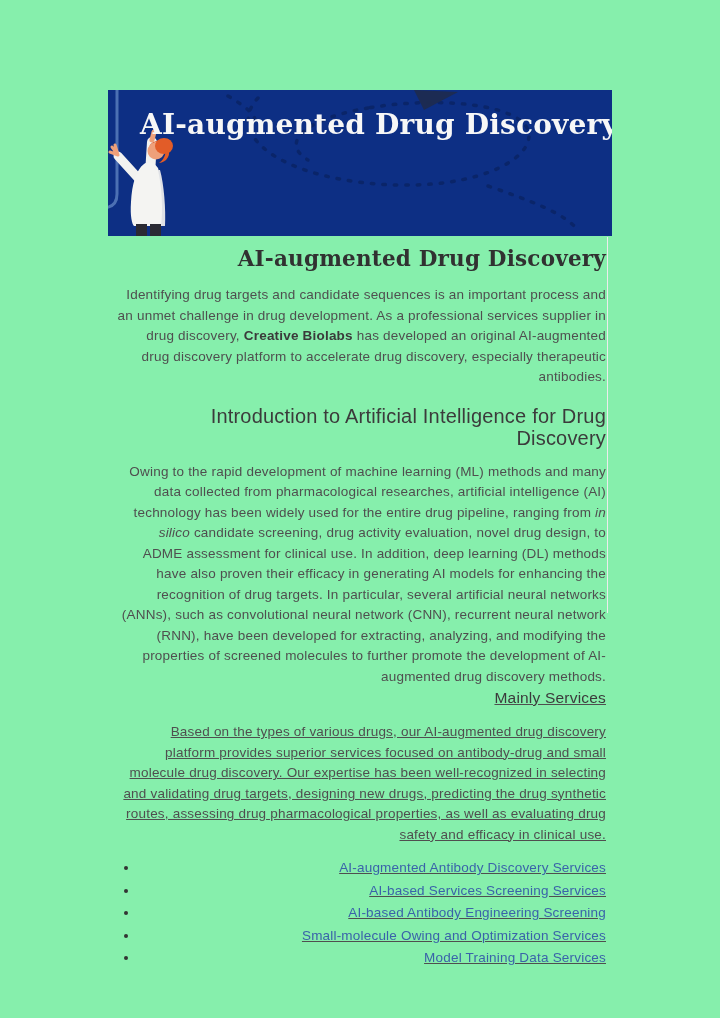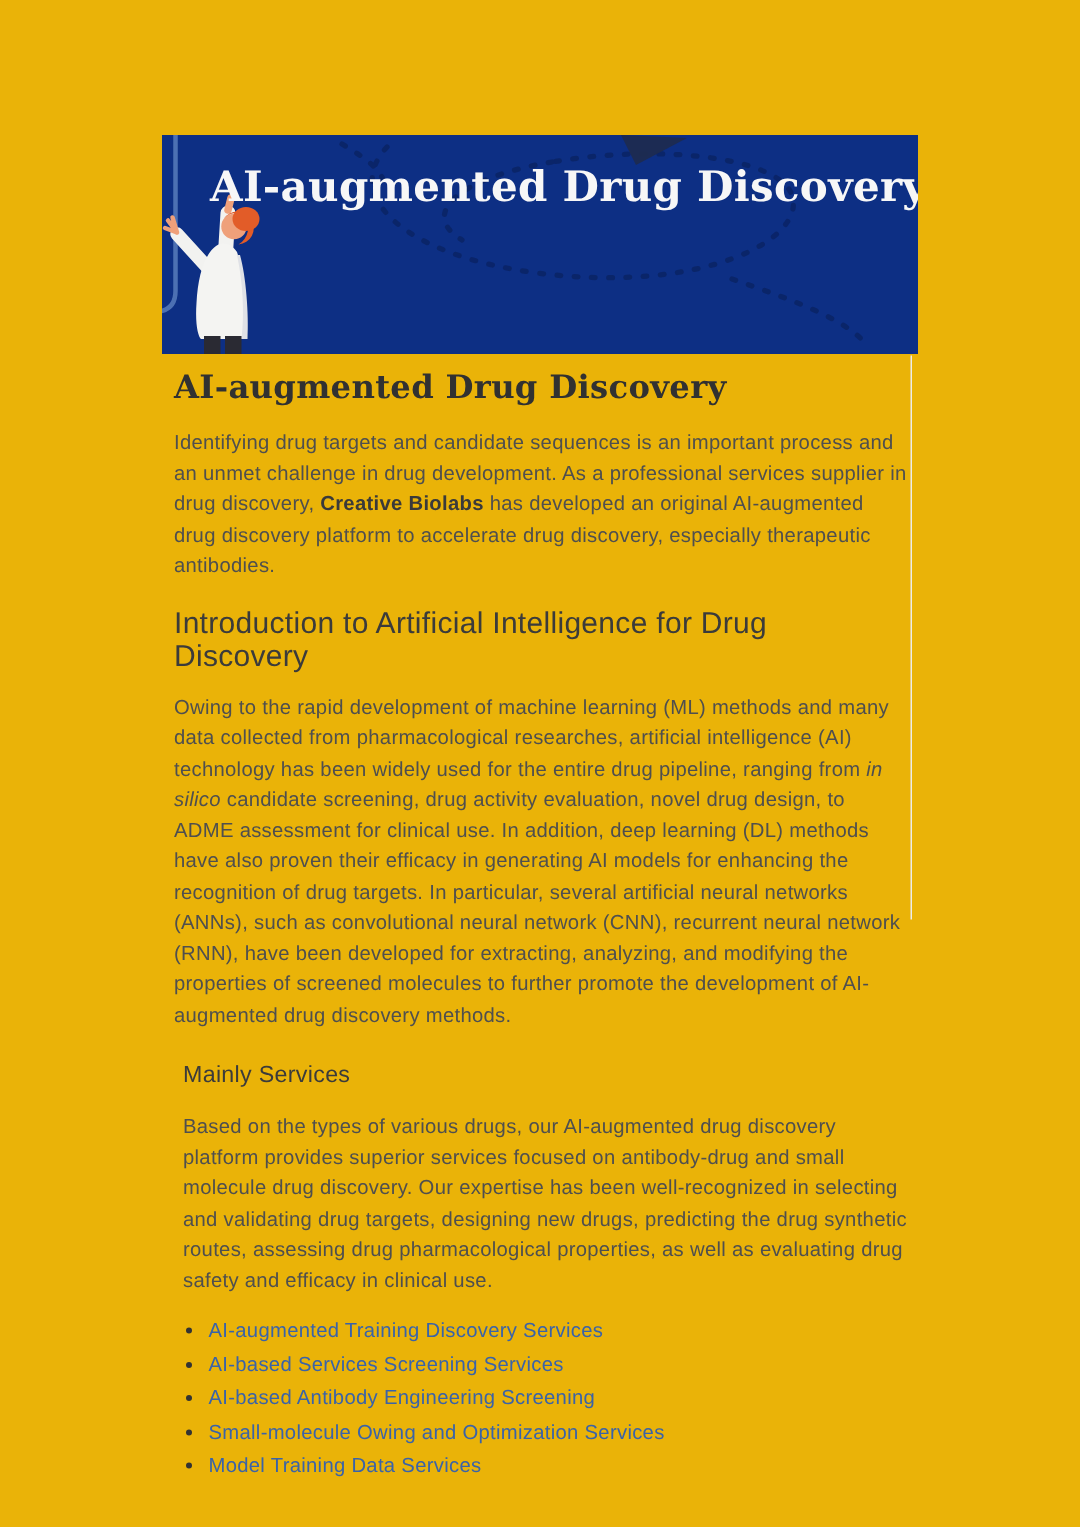--- a/index.html
+++ b/index.html
@@ -1,21 +1,21 @@
 <!DOCTYPE html>
 <html><head>
 <meta charset="utf-8">
 <style>
   * { margin:0; padding:0; box-sizing:border-box; }
   html,body { background:#ffffff; }
   body {
     width:720px; height:1018px; position:relative; overflow:hidden;
     font-family:"Liberation Sans", sans-serif;
   }
-  .sheet { position:absolute; inset:0; background:#eab308; }
+  .sheet { position:absolute; inset:0; background:#86efac;text-align:right; }
 
   
   .banner {
     position:absolute; left:108px; top:90px; width:504px; height:146px;
     background:#0d2f84; overflow:hidden;
   }
   .banner-decor { position:absolute; inset:0; width:100%; height:100%; }
   .banner-title {
     position:absolute; left:32px; top:18px; width:460px;
     font-family:"DejaVu Serif", "Liberation Serif", serif;
@@ -43,21 +43,21 @@
   }
   .p-intro { margin-top:13px; }
   .p-intro b { color:#3a3a3a;margin-top:16px; }
   h2.section-heading {
     margin-top:17px; font-weight:400; font-size:20px; line-height:22px;
     color:#3b3b3b; letter-spacing:0.2px;
   }
   .p-body { margin-top:13px; }
   .em { font-style:italic; }
 
-  .services-section { margin-top:19px; padding-left:6px; }
+  .services-section { padding-left:6px;text-decoration:underline; }
   h3.sub-heading {
     font-weight:400; font-size:15.5px; line-height:21px; color:#3b3b3b;
     letter-spacing:0.2px;
   }
   .services-section p { margin-top:14px; }
 
   ul.service-links { margin-top:16px; padding-left:17px; list-style:disc outside; }
   ul.service-links li { color:#333; margin-bottom:9px; line-height:13.5px; }
   ul.service-links a {
     color:#3a63a9; text-decoration:none; font-size:13.5px; letter-spacing:0.2px;
@@ -118,21 +118,21 @@
     <h2 class="section-heading">Introduction to Artificial Intelligence for Drug Discovery</h2>
 
     <p class="p-body"><span>Owing to the rapid development of machine learning (ML) methods and many data collected from pharmacological researches, artificial intelligence (AI) technology has been widely used for the entire drug pipeline, ranging from </span><span class="em">in silico</span><span> candidate screening, drug activity evaluation, novel drug design, to ADME assessment for clinical use. In addition, deep learning (DL) methods have also proven their efficacy in generating AI models for enhancing the recognition of drug targets. In particular, several artificial neural networks (ANNs), such as convolutional neural network (CNN), recurrent neural network (RNN), have been developed for extracting, analyzing, and modifying the properties of screened molecules to further promote the development of AI-augmented drug discovery methods.</span></p>
 
     <div class="services-section">
       <h3 class="sub-heading">Mainly Services</h3>
 
       <p>Based on the types of various drugs, our AI-augmented drug discovery platform provides superior services focused on antibody-drug and small molecule drug discovery. Our expertise has been well-recognized in selecting and validating drug targets, designing new drugs, predicting the drug synthetic routes, assessing drug pharmacological properties, as well as evaluating drug safety and efficacy in clinical use.</p>
 
       <ul class="service-links">
-        <li><a href="#">AI-augmented Training Discovery Services</a></li>
+        <li><a href="#">AI-augmented Antibody Discovery Services</a></li>
         <li><a href="#">AI-based Services Screening Services</a></li>
         <li><a href="#">AI-based Antibody Engineering Screening</a></li>
         <li><a href="#">Small-molecule Owing and Optimization Services</a></li>
         <li><a href="#">Model Training Data Services</a></li>
       </ul>
     </div>
   </div>
 </div>
 
 </body></html>

